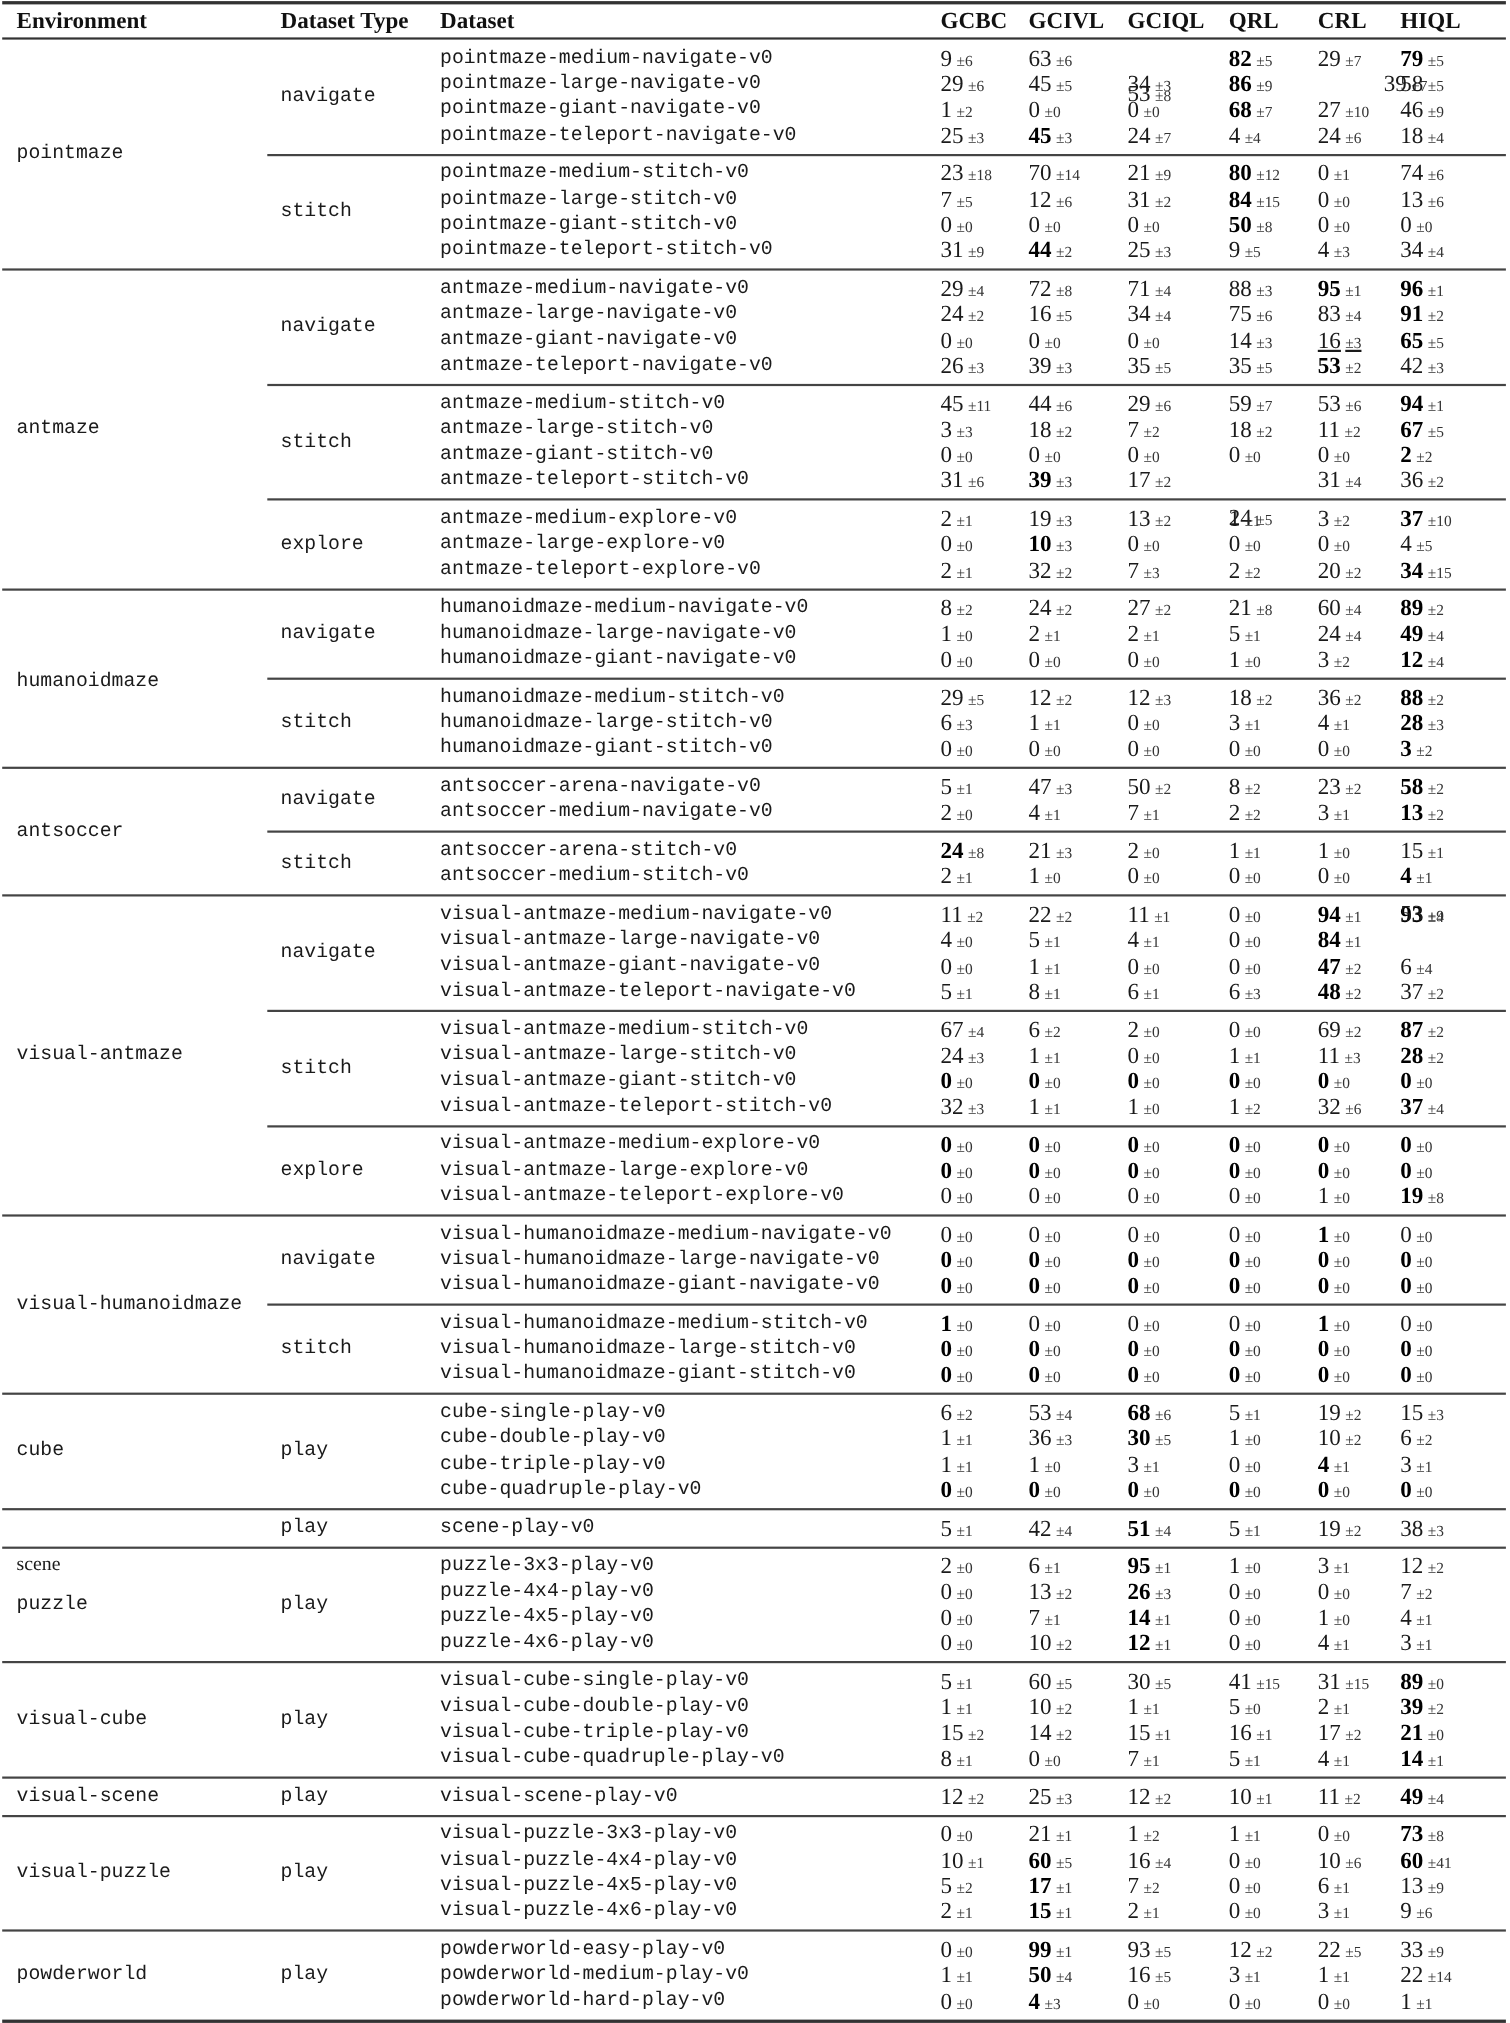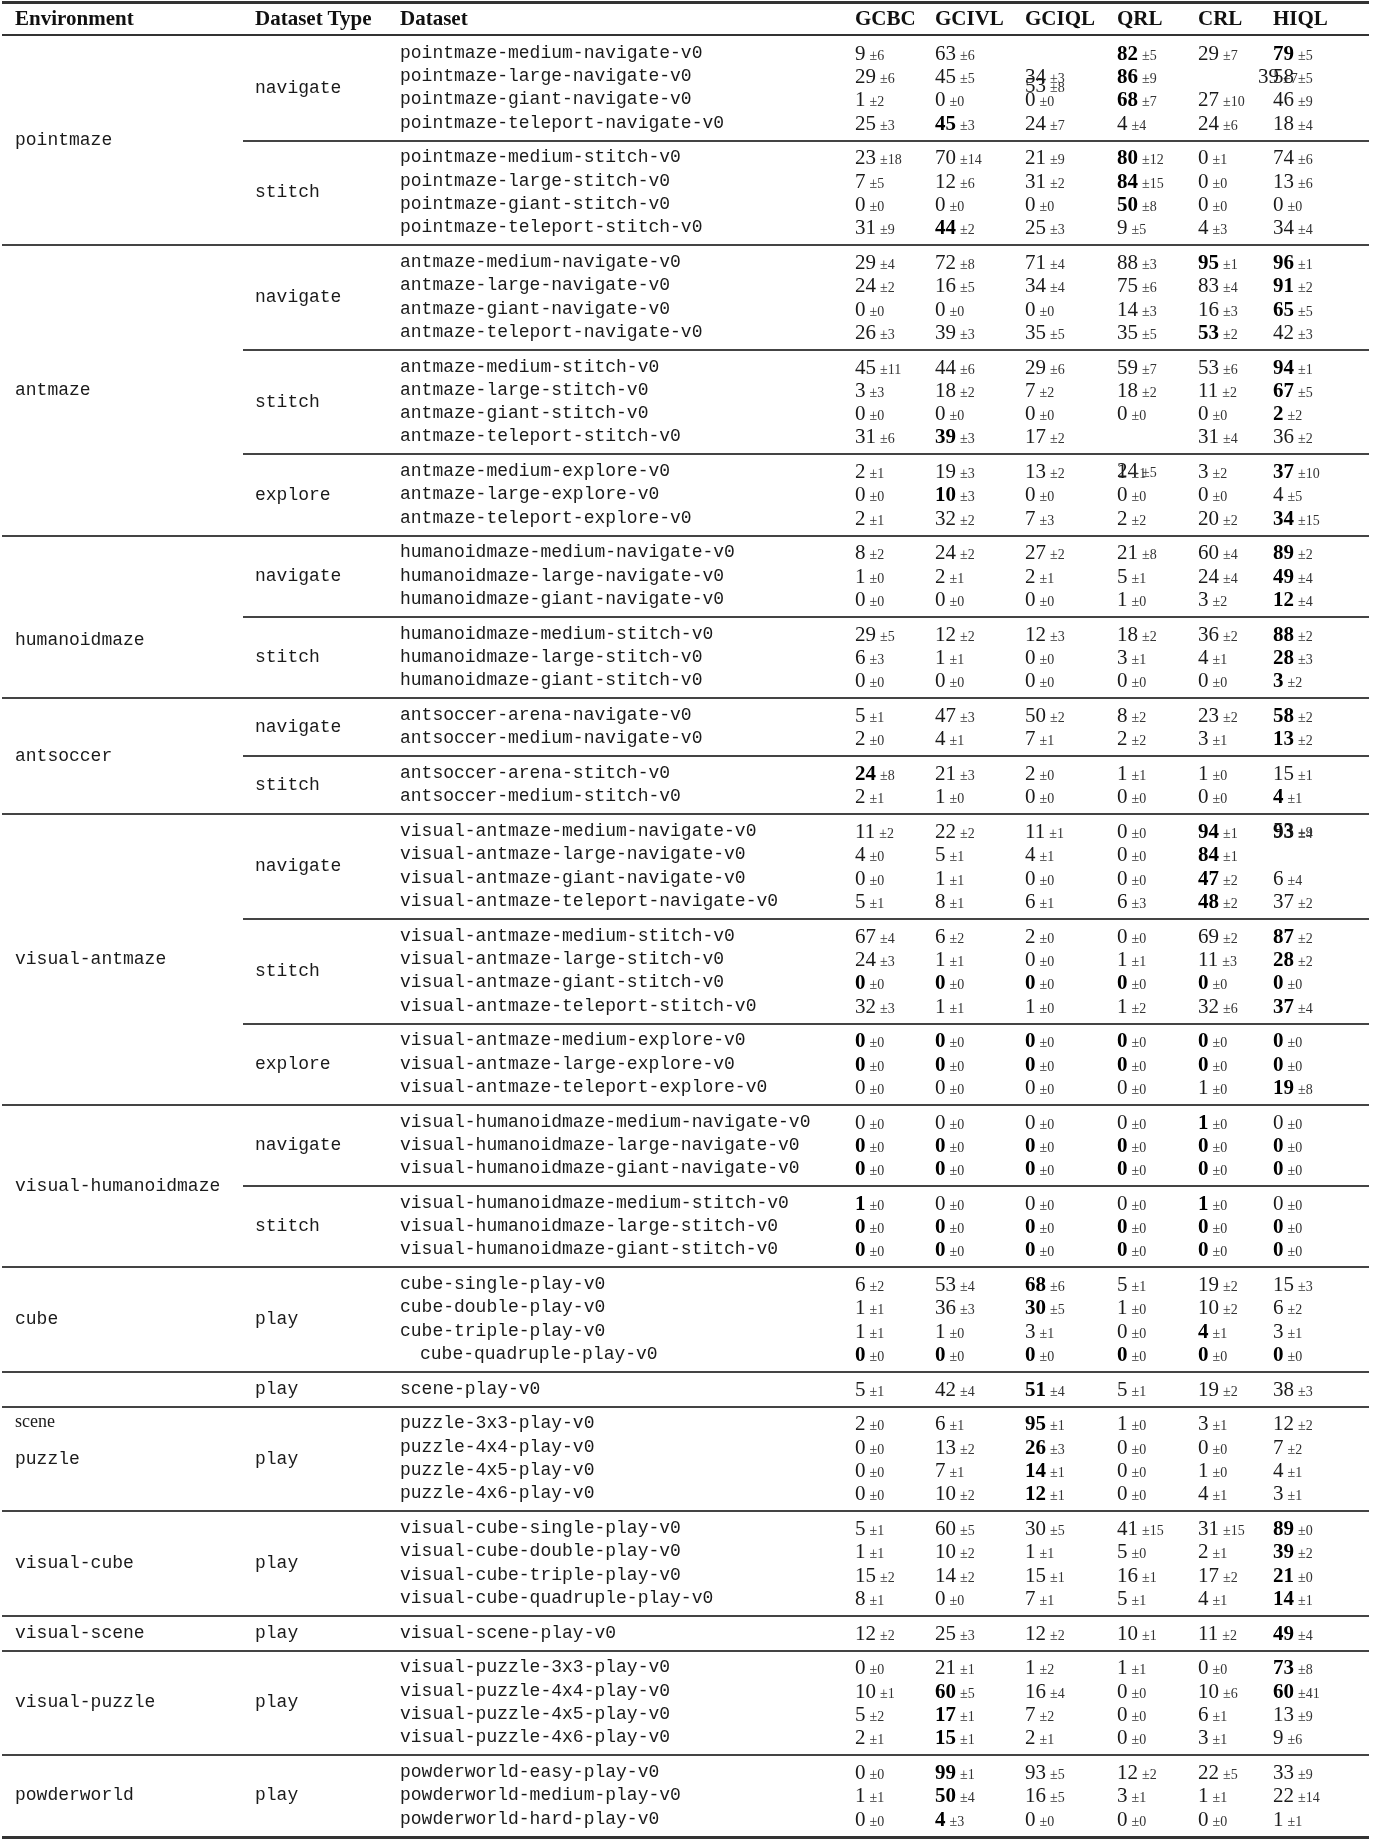--- a/index.html
+++ b/index.html
@@ -131,21 +131,21 @@
         <div class="val" style="top: 274.2px; left: 1115px;"><span class="num">75</span><span class="pm">±6</span></div>
         <div class="val" style="top: 274.2px; left: 1196px;"><span class="num">83</span><span class="pm">±4</span></div>
         <div class="val best" style="top: 274.2px; left: 1271px;"><span class="num">91</span><span class="pm">±2</span></div>
       </div>
       <div>
         <div class="dname" style="top: 297.5px;">antmaze-giant-navigate-v0</div>
         <div class="val" style="top: 297.5px; left: 853px;"><span class="num">0</span><span class="pm">±0</span></div>
         <div class="val" style="top: 297.5px; left: 933px;"><span class="num">0</span><span class="pm">±0</span></div>
         <div class="val" style="top: 297.5px; left: 1023px;"><span class="num">0</span><span class="pm">±0</span></div>
         <div class="val" style="top: 297.5px; left: 1115px;"><span class="num">14</span><span class="pm">±3</span></div>
-        <div class="val" style="top: 297.5px; left: 1196px;"><span class="num">16</span><span class="pm">±3</span></div>
+        <div class="val" style="top: 297.5px; left: 1196px; text-decoration: underline;"><span class="num">16</span><span class="pm">±3</span></div>
         <div class="val best" style="top: 297.5px; left: 1271px;"><span class="num">65</span><span class="pm">±5</span></div>
       </div>
       <div>
         <div class="dname" style="top: 320.8px;">antmaze-teleport-navigate-v0</div>
         <div class="val" style="top: 320.8px; left: 853px;"><span class="num">26</span><span class="pm">±3</span></div>
         <div class="val" style="top: 320.8px; left: 933px;"><span class="num">39</span><span class="pm">±3</span></div>
         <div class="val" style="top: 320.8px; left: 1023px;"><span class="num">35</span><span class="pm">±5</span></div>
         <div class="val" style="top: 320.8px; left: 1115px;"><span class="num">35</span><span class="pm">±5</span></div>
         <div class="val best" style="top: 320.8px; left: 1196px;"><span class="num">53</span><span class="pm">±2</span></div>
         <div class="val" style="top: 320.8px; left: 1271px;"><span class="num">42</span><span class="pm">±3</span></div>
@@ -270,21 +270,21 @@
       <div>
         <div class="dname" style="top: 669.3px;">humanoidmaze-giant-stitch-v0</div>
         <div class="val" style="top: 669.3px; left: 853px;"><span class="num">0</span><span class="pm">±0</span></div>
         <div class="val" style="top: 669.3px; left: 933px;"><span class="num">0</span><span class="pm">±0</span></div>
         <div class="val" style="top: 669.3px; left: 1023px;"><span class="num">0</span><span class="pm">±0</span></div>
         <div class="val" style="top: 669.3px; left: 1115px;"><span class="num">0</span><span class="pm">±0</span></div>
         <div class="val" style="top: 669.3px; left: 1196px;"><span class="num">0</span><span class="pm">±0</span></div>
         <div class="val best" style="top: 669.3px; left: 1271px;"><span class="num">3</span><span class="pm">±2</span></div>
       </div>
       <div class="sep-full" style="top: 697.3px;"></div>
-      <div class="env" style="top: 629px;">humanoidmaze</div>
+      <div class="env" style="top: 609px;">humanoidmaze</div>
       <div class="dtype" style="top: 715.8px;">navigate</div>
       <div>
         <div class="dname" style="top: 704px;">antsoccer-arena-navigate-v0</div>
         <div class="val" style="top: 704px; left: 853px;"><span class="num">5</span><span class="pm">±1</span></div>
         <div class="val" style="top: 704px; left: 933px;"><span class="num">47</span><span class="pm">±3</span></div>
         <div class="val" style="top: 704px; left: 1023px;"><span class="num">50</span><span class="pm">±2</span></div>
         <div class="val" style="top: 704px; left: 1115px;"><span class="num">8</span><span class="pm">±2</span></div>
         <div class="val" style="top: 704px; left: 1196px;"><span class="num">23</span><span class="pm">±2</span></div>
         <div class="val best" style="top: 704px; left: 1271px;"><span class="num">58</span><span class="pm">±2</span></div>
       </div>
@@ -506,21 +506,21 @@
       <div>
         <div class="dname" style="top: 1319.7px;">cube-triple-play-v0</div>
         <div class="val" style="top: 1319.7px; left: 853px;"><span class="num">1</span><span class="pm">±1</span></div>
         <div class="val" style="top: 1319.7px; left: 933px;"><span class="num">1</span><span class="pm">±0</span></div>
         <div class="val" style="top: 1319.7px; left: 1023px;"><span class="num">3</span><span class="pm">±1</span></div>
         <div class="val" style="top: 1319.7px; left: 1115px;"><span class="num">0</span><span class="pm">±0</span></div>
         <div class="val best" style="top: 1319.7px; left: 1196px;"><span class="num">4</span><span class="pm">±1</span></div>
         <div class="val" style="top: 1319.7px; left: 1271px;"><span class="num">3</span><span class="pm">±1</span></div>
       </div>
       <div>
-        <div class="dname" style="top: 1343px; margin-left: 20px;">cube-quadruple-play-v0</div>
+        <div class="dname" style="top: 1343px;">cube-quadruple-play-v0</div>
         <div class="val best" style="top: 1343px; left: 853px;"><span class="num">0</span><span class="pm">±0</span></div>
         <div class="val best" style="top: 1343px; left: 933px;"><span class="num">0</span><span class="pm">±0</span></div>
         <div class="val best" style="top: 1343px; left: 1023px;"><span class="num">0</span><span class="pm">±0</span></div>
         <div class="val best" style="top: 1343px; left: 1115px;"><span class="num">0</span><span class="pm">±0</span></div>
         <div class="val best" style="top: 1343px; left: 1196px;"><span class="num">0</span><span class="pm">±0</span></div>
         <div class="val best" style="top: 1343px; left: 1271px;"><span class="num">0</span><span class="pm">±0</span></div>
       </div>
       <div class="sep-full" style="top: 1371px;"></div>
       <div class="env" style="top: 1308.2px;">cube</div>
       <div class="dtype" style="top: 1377.85px;">play</div>

